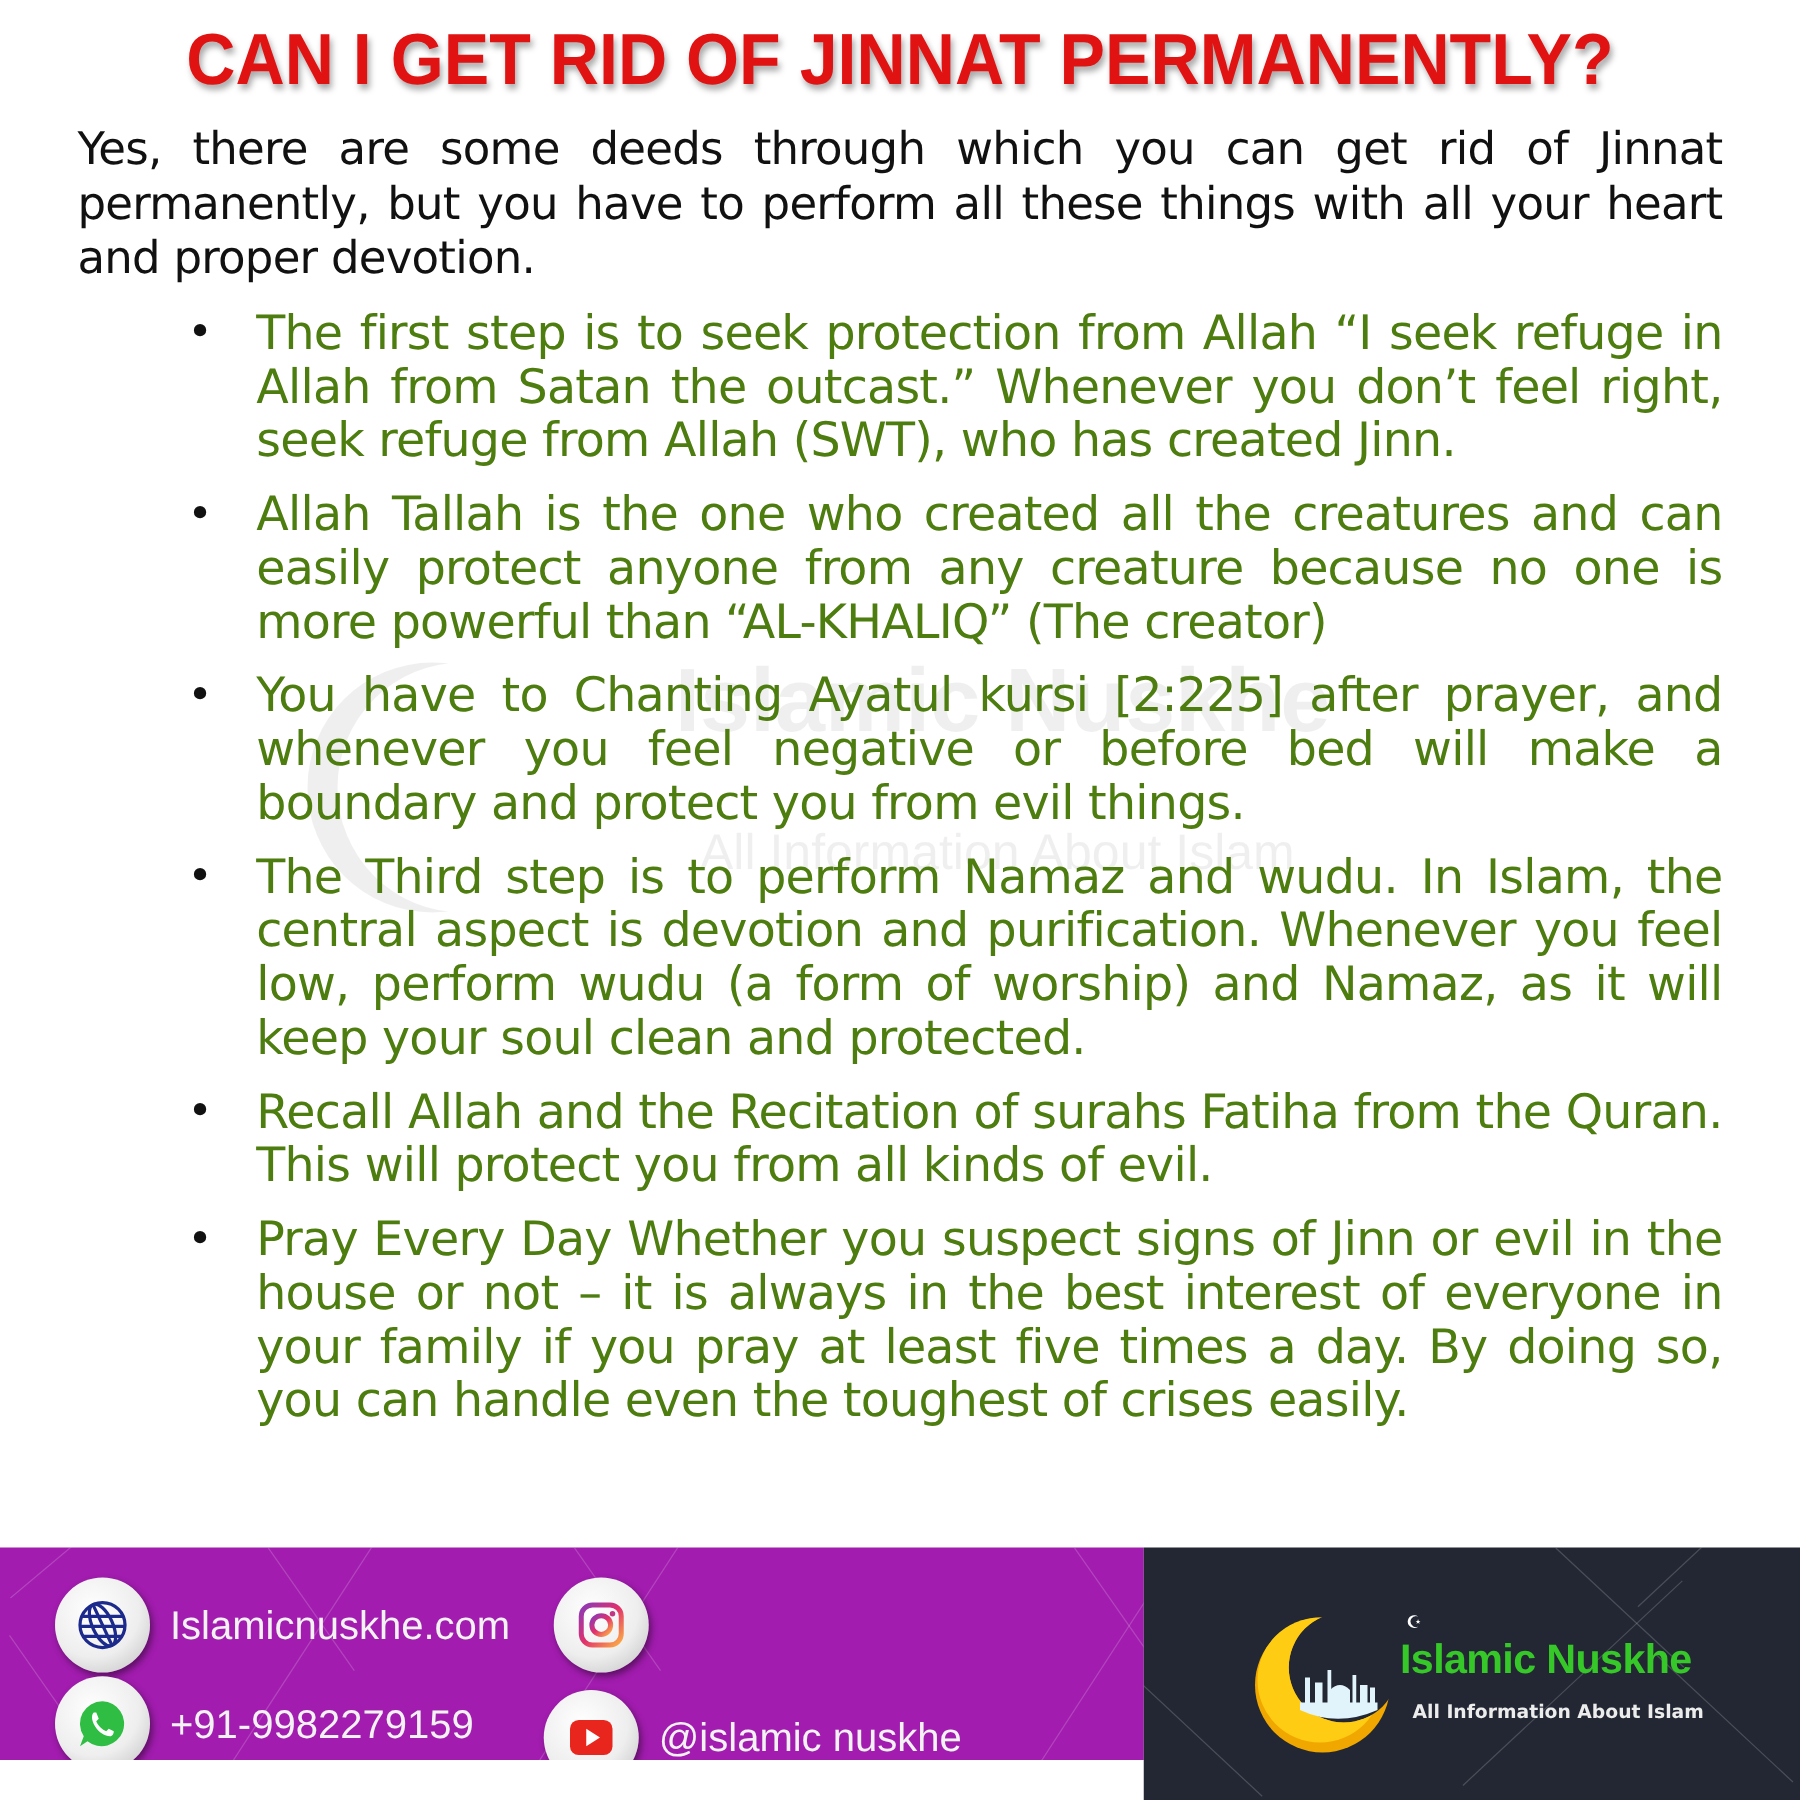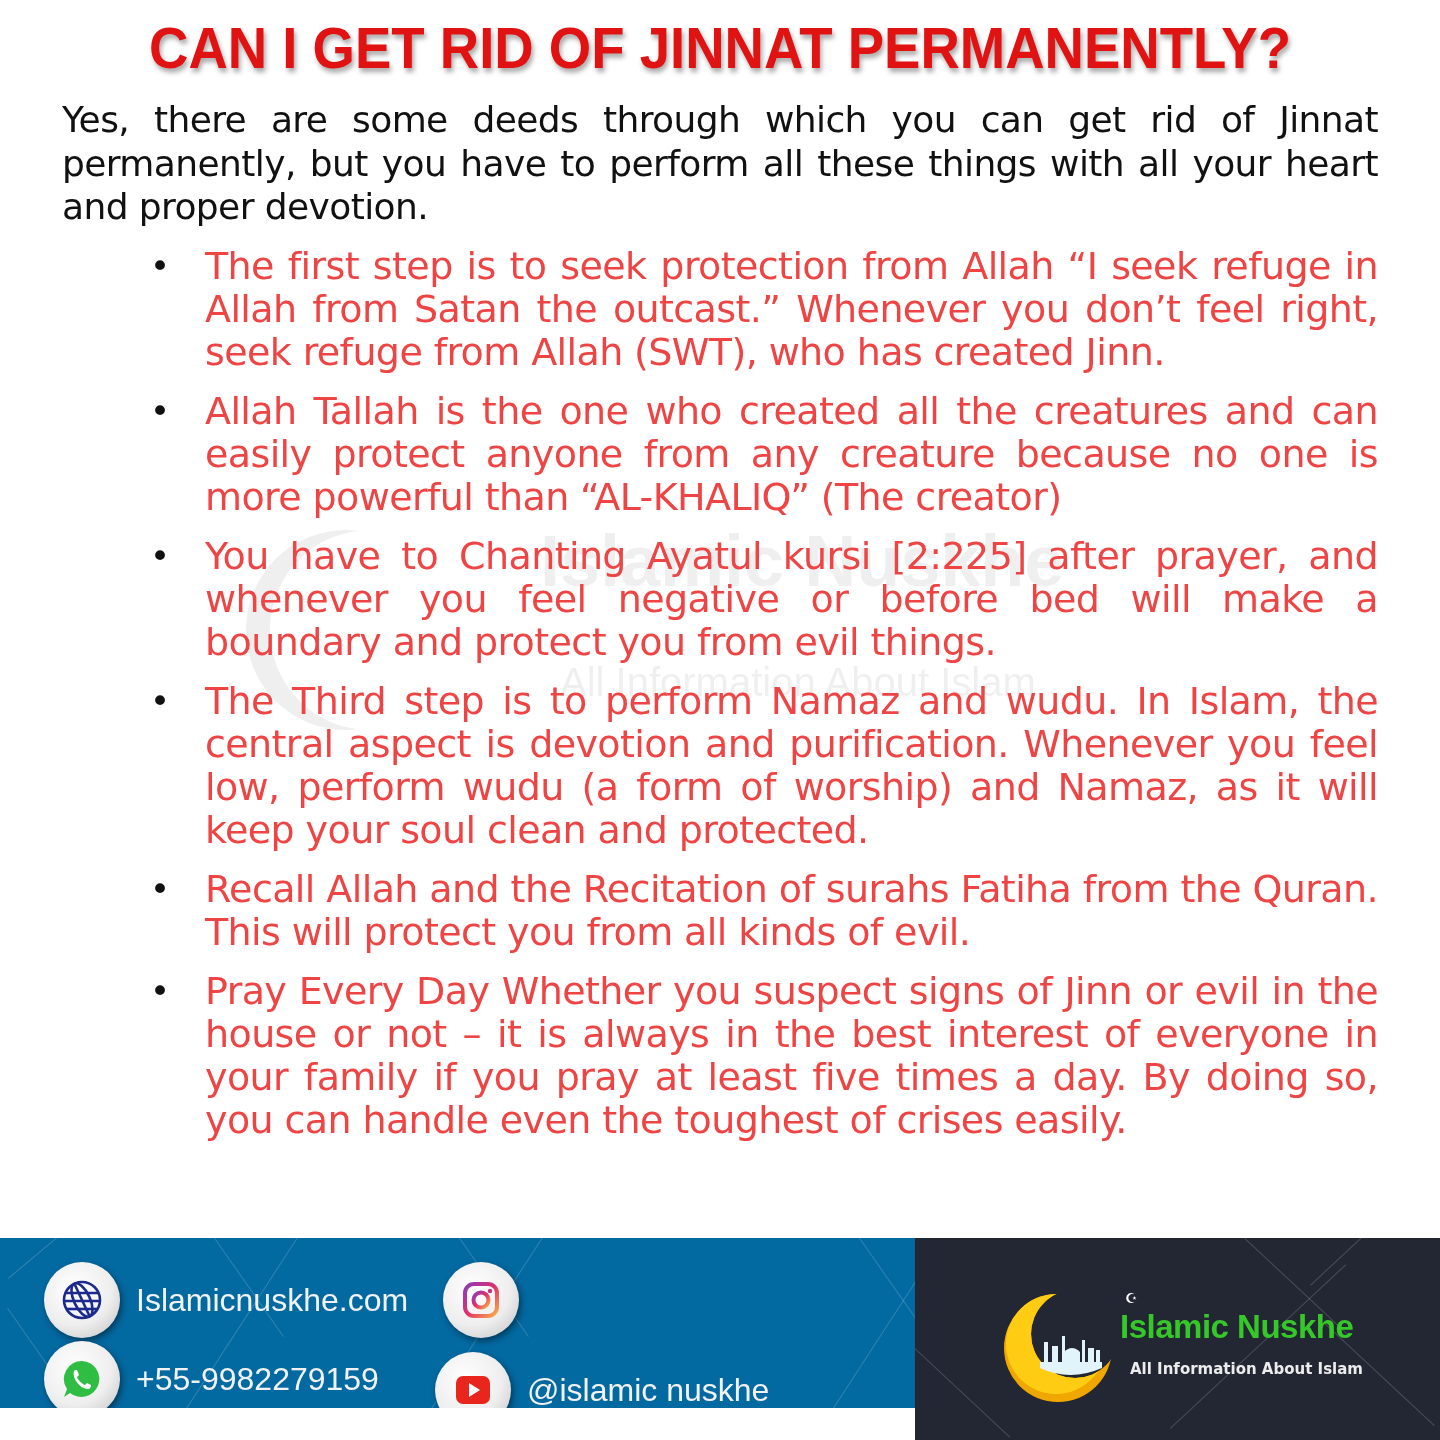--- a/index.html
+++ b/index.html
@@ -26,26 +26,26 @@
       position: absolute; left: 62px; top: 98px; width: 1316px;
       font-size: 36px; line-height: 43.5px; text-align: justify; color: #111;
       font-family: "DejaVu Sans", sans-serif; letter-spacing: -0.6px;
     }
 
     .bullets { position: absolute; left: 150px; top: 245px; width: 1228px; list-style: none; }
     .bullet { position: relative; padding-left: 55px; margin-bottom: 16px; }
     .bullet-dot { position: absolute; left: 0; top: 0; font-size: 34px; line-height: 43px; }
     .bullet-text {
       display: block; font-size: 38px; line-height: 43px; text-align: justify;
-      letter-spacing: -0.6px; color: #ef4444;
+      letter-spacing: -0.6px; color: #4d7c0f;
     }
 
     .footer { position: absolute; left: 0; top: 1238px; width: 1440px; height: 202px; }
     .footer-left {
-      position: absolute; left: 0; top: 0; width: 915px; height: 170px; background: #0369a1;
+      position: absolute; left: 0; top: 0; width: 915px; height: 170px; background: #a21caf;
       overflow: hidden;
     }
     .footer-right {
       position: absolute; left: 915px; top: 0; width: 525px; height: 202px; background: #222733;
       overflow: hidden;
     }
     .deco-line { position: absolute; height: 1px; background: rgba(255,255,255,0.18); transform-origin: 0 0; }
 
     .contact { position: absolute; display: flex; align-items: center; }
     .icon-circle {
@@ -155,21 +155,21 @@
       </div>
     </div>
 
     <div class="contact" style="left:44px;top:103px;">
       <div class="icon-circle">
         <svg width="42" height="42" viewBox="0 0 42 42">
           <path d="M21 3 A18 18 0 1 1 9 35 L3 39 L6 31 A18 18 0 0 1 21 3 Z" fill="#2fbe43"></path>
           <path d="M14 12 C12 14 12 18 15 23 C18 28 23 31 27 31 C29 31 30 29 30 27 L26 25 L24 27 C21 26 17 22 16 19 L18 17 L16 12 Z" fill="#ffffff"></path>
         </svg>
       </div>
-      <span class="contact-label">+55-9982279159</span>
+      <span class="contact-label">+91-9982279159</span>
     </div>
 
     <div class="contact" style="left:435px;top:114px;">
       <div class="icon-circle">
         <svg width="42" height="42" viewBox="0 0 42 42">
           <rect x="4" y="7" width="34" height="28" rx="7" fill="#e8261d"></rect>
           <polygon points="17,14 28,21 17,28" fill="#ffffff"></polygon>
         </svg>
       </div>
       <span class="contact-label">@islamic nuskhe</span>

